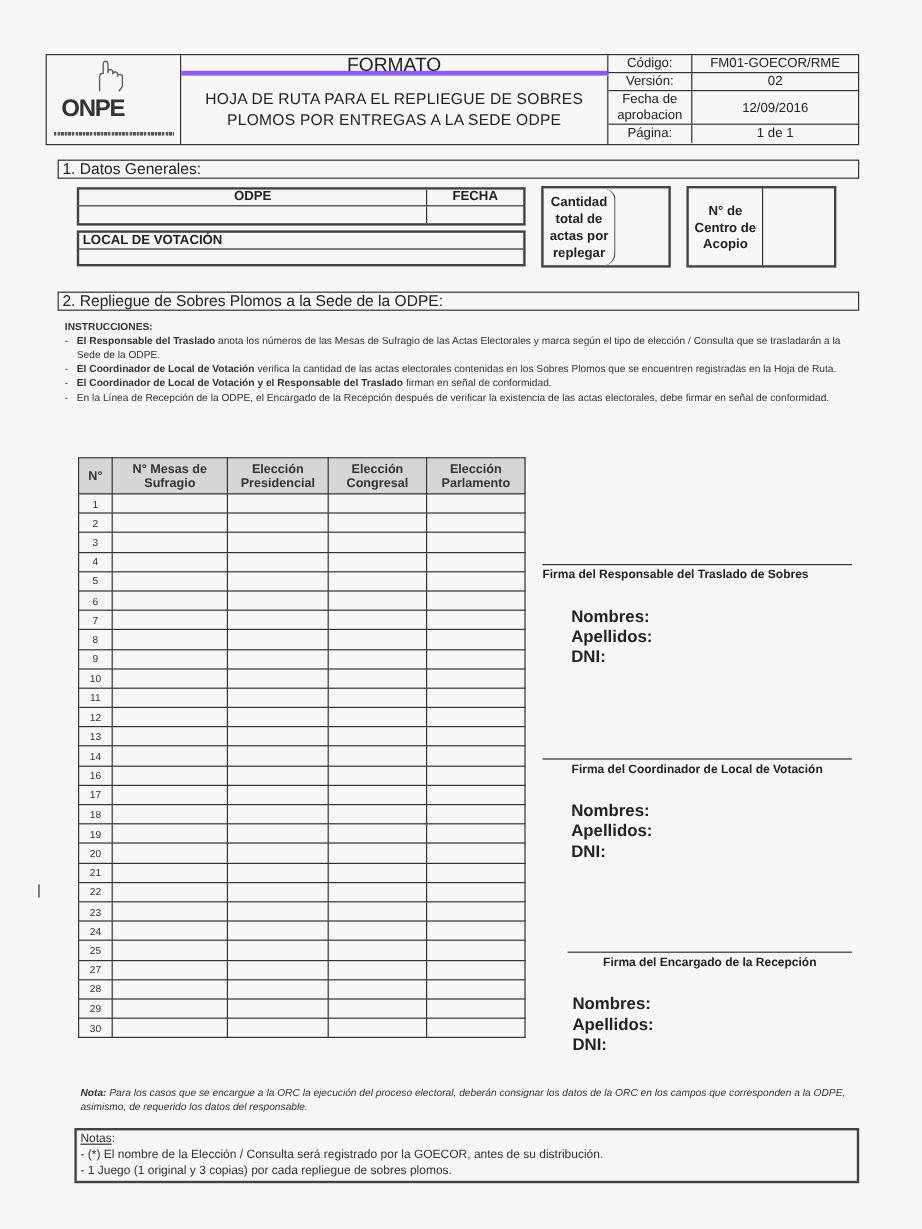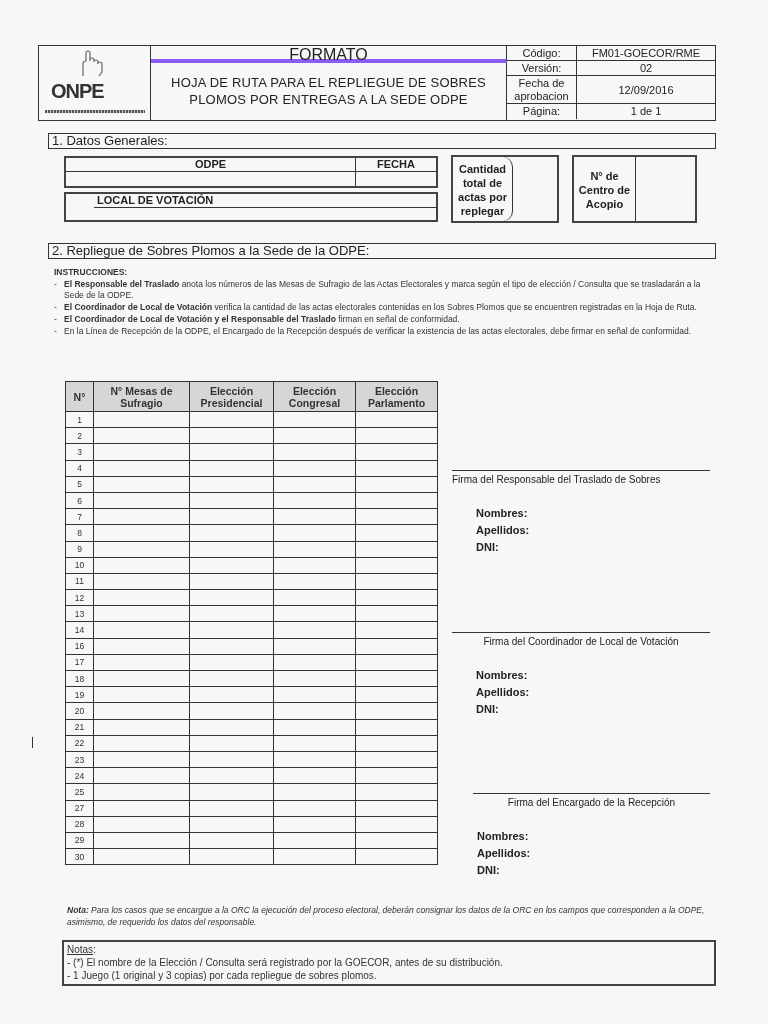--- a/index.html
+++ b/index.html
@@ -24,21 +24,21 @@
   
   .sec { left: 48px; width: 668px; height: 16px; border: 1px solid #333; font-size: 13px; line-height: 14px; padding-left: 3px; }
 
   
   .dg-table { left: 64px; top: 156px; width: 374px; height: 32px; border: 2px solid #444; }
   .dg-row { display: flex; height: 14px; border-bottom: 1px solid #333; font-size: 11px; font-weight: bold; }
   .dg-row.last { border-bottom: none; }
   .dg-odpe { width: 290px; border-right: 1px solid #333; text-align: center; line-height: 13px; }
   .dg-fecha { flex: 1; text-align: center; line-height: 13px; }
   .lv-table { left: 64px; top: 192px; width: 374px; height: 30px; border: 2px solid #444; }
-  .lv-lab { height: 14px; border-bottom: 1px solid #333; font-size: 11px; font-weight: bold; padding-left: 3px; line-height: 13px; margin-left: 28px; }
+  .lv-lab { height: 14px; border-bottom: 1px solid #333; font-size: 11px; font-weight: bold; padding-left: 3px; line-height: 13px; }
   .cant { left: 451px; top: 155px; width: 108px; height: 68px; border: 2px solid #444; display: flex; }
   .cant-lab { width: 60px; border-right: 1px solid #333; font-size: 11px; font-weight: bold; text-align: center; line-height: 14px; padding-top: 5px; border-radius: 10px; }
   .acop { left: 572px; top: 155px; width: 125px; height: 68px; border: 2px solid #444; display: flex; }
   .acop-lab { width: 62px; border-right: 1px solid #333; font-size: 11px; font-weight: bold; text-align: center; line-height: 14px; padding-top: 12px; }
 
   
   .instr { left: 54px; top: 267px; width: 660px; font-size: 8.5px; line-height: 11px; color: #333; }
   .instr-h { font-weight: bold; margin-bottom: 1px; }
   .instr-item { position: relative; padding-left: 10px; margin-bottom: 1px; }
   .instr-item::before { content: "-"; position: absolute; left: 0; top: 0; }
@@ -46,22 +46,22 @@
 
   
   .grid { left: 65px; top: 381px; border-collapse: collapse; border: 1px solid #333; }
   .grid th { background: #d6d6d6; font-size: 10.5px; font-weight: bold; line-height: 12px; border: 1px solid #333; height: 30px; color: #333; }
   .grid td { border: 1px solid #333; height: 16.2px; font-size: 8.5px; }
   .grid td.n { text-align: center; color: #333; }
 
   
   .sig { left: 452px; width: 258px; }
   .sig-line { border-top: 1.5px solid #333; }
-  .sig-title { font-size: 10px; font-weight: normal; text-align: center; margin-top: 3px; }
-  .sig-fields { margin-top: 20px; padding-left: 24px; font-size: 11px; font-weight: bold; line-height: 17px; }
+  .sig-title { font-size: 10px; font-weight: bold; text-align: center; margin-top: 3px; }
+  .sig-fields { margin-top: 20px; padding-left: 24px; font-size: 14px; font-weight: bold; line-height: 17px; }
 
   
   .nota { left: 67px; top: 904px; width: 650px; font-size: 8.5px; font-style: italic; line-height: 12px; color: #333; }
   .nota b { font-weight: bold; }
   .notas { left: 62px; top: 940px; width: 654px; height: 46px; border: 2px solid #444; font-size: 10px; line-height: 13px; padding: 1px 3px; color: #333; }
   .notas-h { text-decoration: underline; }
   .mark { left: 32px; top: 737px; width: 1px; height: 11px; background: #333; }
 </style>
 </head>
 <body>

